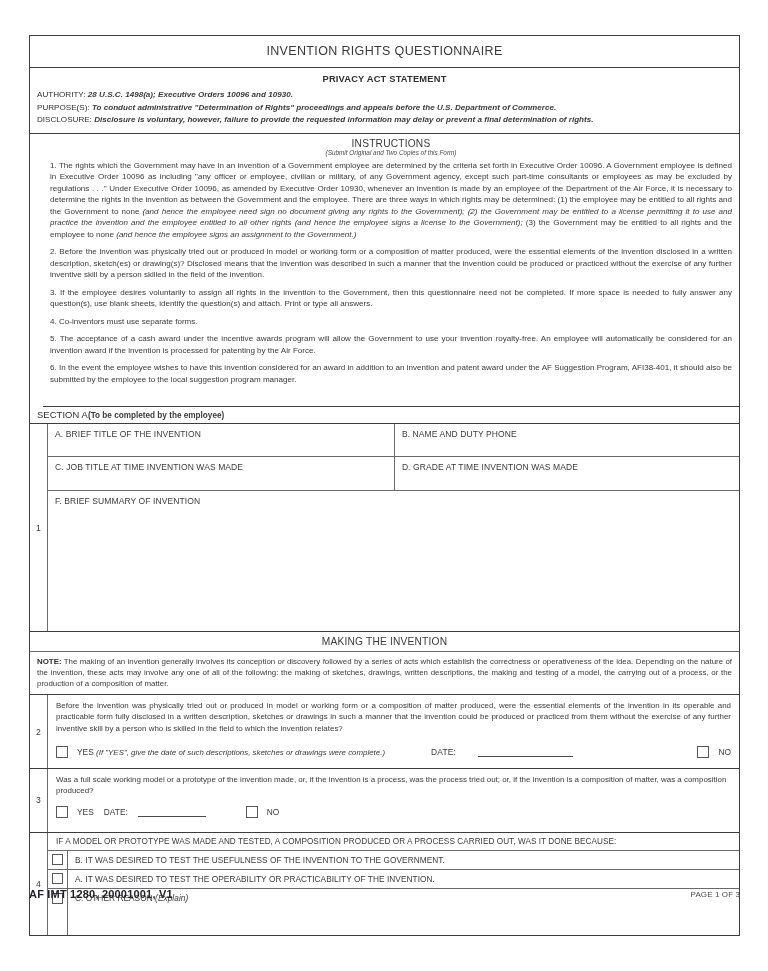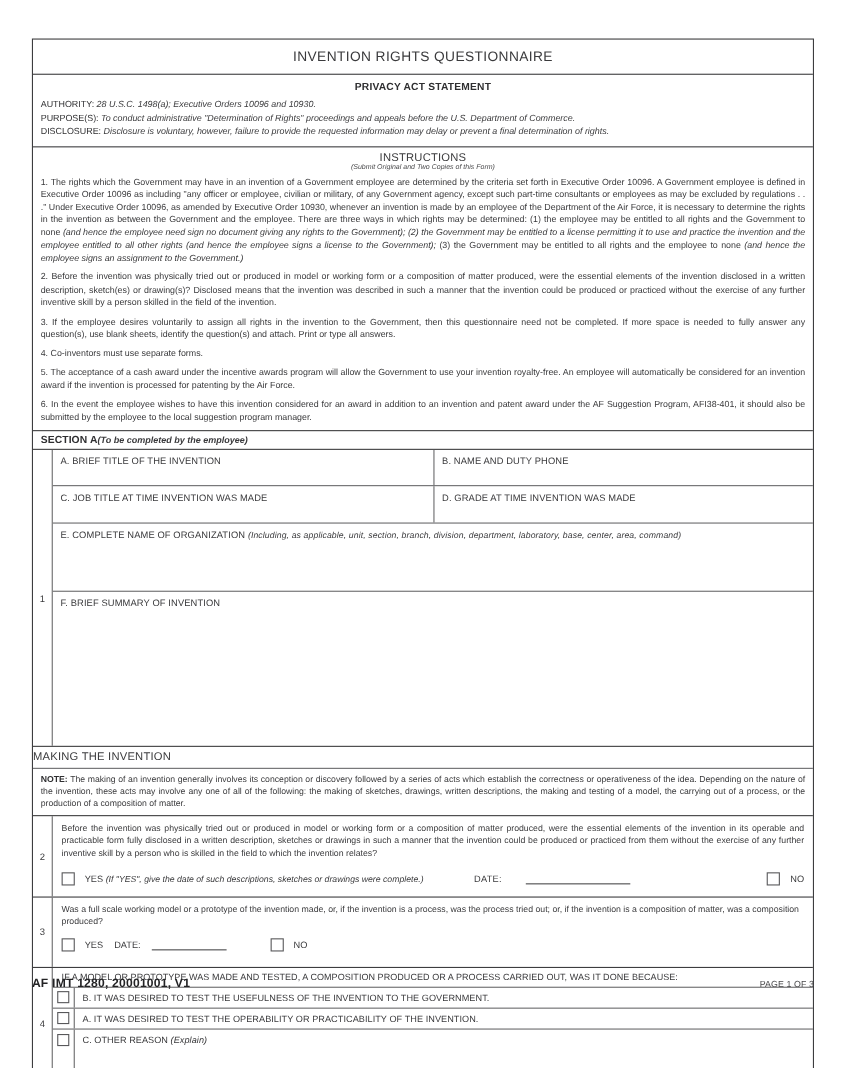--- a/index.html
+++ b/index.html
@@ -54,24 +54,24 @@
   .privacy-head {
     text-align: center;
     font-weight: bold;
     font-size: 9.3px;
     letter-spacing: .2px;
     margin-bottom: 3px;
     color: #2f2f31;
   }
   .pa-row { margin: 0 0 1px 0; }
   .pa-row b { font-weight: normal; color: #2f2f31; }
-  .pa-row i { font-style: italic; }
-
-  
-  .instr { padding: 4px 7px 6px 7px; }
+  .pa-row i { font-style: italic; font-weight: bold; }
+
+  
+  .instr { padding: 4px 7px 21px 7px; margin-left: 13px; }
   .instr-head {
     text-align: center;
     font-size: 10.2px;
     letter-spacing: .2px;
     color: #3a3a3c;
   }
   .instr-sub {
     text-align: center;
     font-size: 6.4px;
     font-style: italic;
@@ -86,22 +86,22 @@
     margin: 0 0 6px 0;
   }
   .instr-p:last-child { margin-bottom: 0; }
   .instr-p i { font-style: italic; }
 
   
   .secA-head {
     padding: 2px 7px 3px 7px;
     font-size: 9.4px;
   }
-  .secA-head .sa-title { font-weight: bold; letter-spacing: .1px; color: #2f2f31; }
-  .secA-head .sa-note { font-style: italic; font-weight: bold; font-size: 8.2px; }
+  .secA-head .sa-title { font-weight: normal; letter-spacing: .1px; color: #2f2f31; }
+  .secA-head .sa-note { font-weight: bold; font-size: 8.2px; }
 
   
   .numrow { display: flex; align-items: stretch; }
   .numcell {
     width: 17px;
     flex: 0 0 17px;
     border-right: 1px solid #6a6a6c;
     display: flex;
     align-items: center;
     justify-content: center;
@@ -121,21 +121,21 @@
   .fcell.right { width: 49.8%; }
   .fcell .it { font-style: italic; font-size: 7.9px; }
 
   .h-ab { height: 32px; }
   .h-cd { height: 33px; }
   .h-e  { height: 62px; }
   .h-f  { height: 140px; }
 
   
   .making-head {
-    text-align: left;
+    text-align: center;
     font-size: 10.2px;
     padding: 4px 0 4px;
     letter-spacing: .2px;
   }
   .note-block {
     padding: 4px 7px 5px 7px;
     font-size: 7.9px;
     line-height: 1.4;
     text-align: justify;
   }
@@ -284,24 +284,20 @@
 
         <div class="fieldrow hline">
           <div class="fcell left h-cd">
             <span>C. JOB TITLE AT TIME INVENTION WAS MADE</span>
           </div>
           <div class="fcell right h-cd">
             <span>D.  GRADE AT TIME INVENTION WAS MADE</span>
           </div>
         </div>
 
-        <div class="fcell h-e hline" style="width:100%;border-right:none;">
-          <span>E. COMPLETE NAME OF ORGANIZATION</span>
-          <span class="it">(Including, as applicable, unit, section, branch, division, department, laboratory, base, center, area, command)</span>
-        </div>
 
         <div class="fcell h-f" style="width:100%;border-right:none;">
           <span>F.  BRIEF SUMMARY OF INVENTION</span>
         </div>
 
       </div>
     </div>
 
     <div class="making-head hline">MAKING THE INVENTION</div>
 

